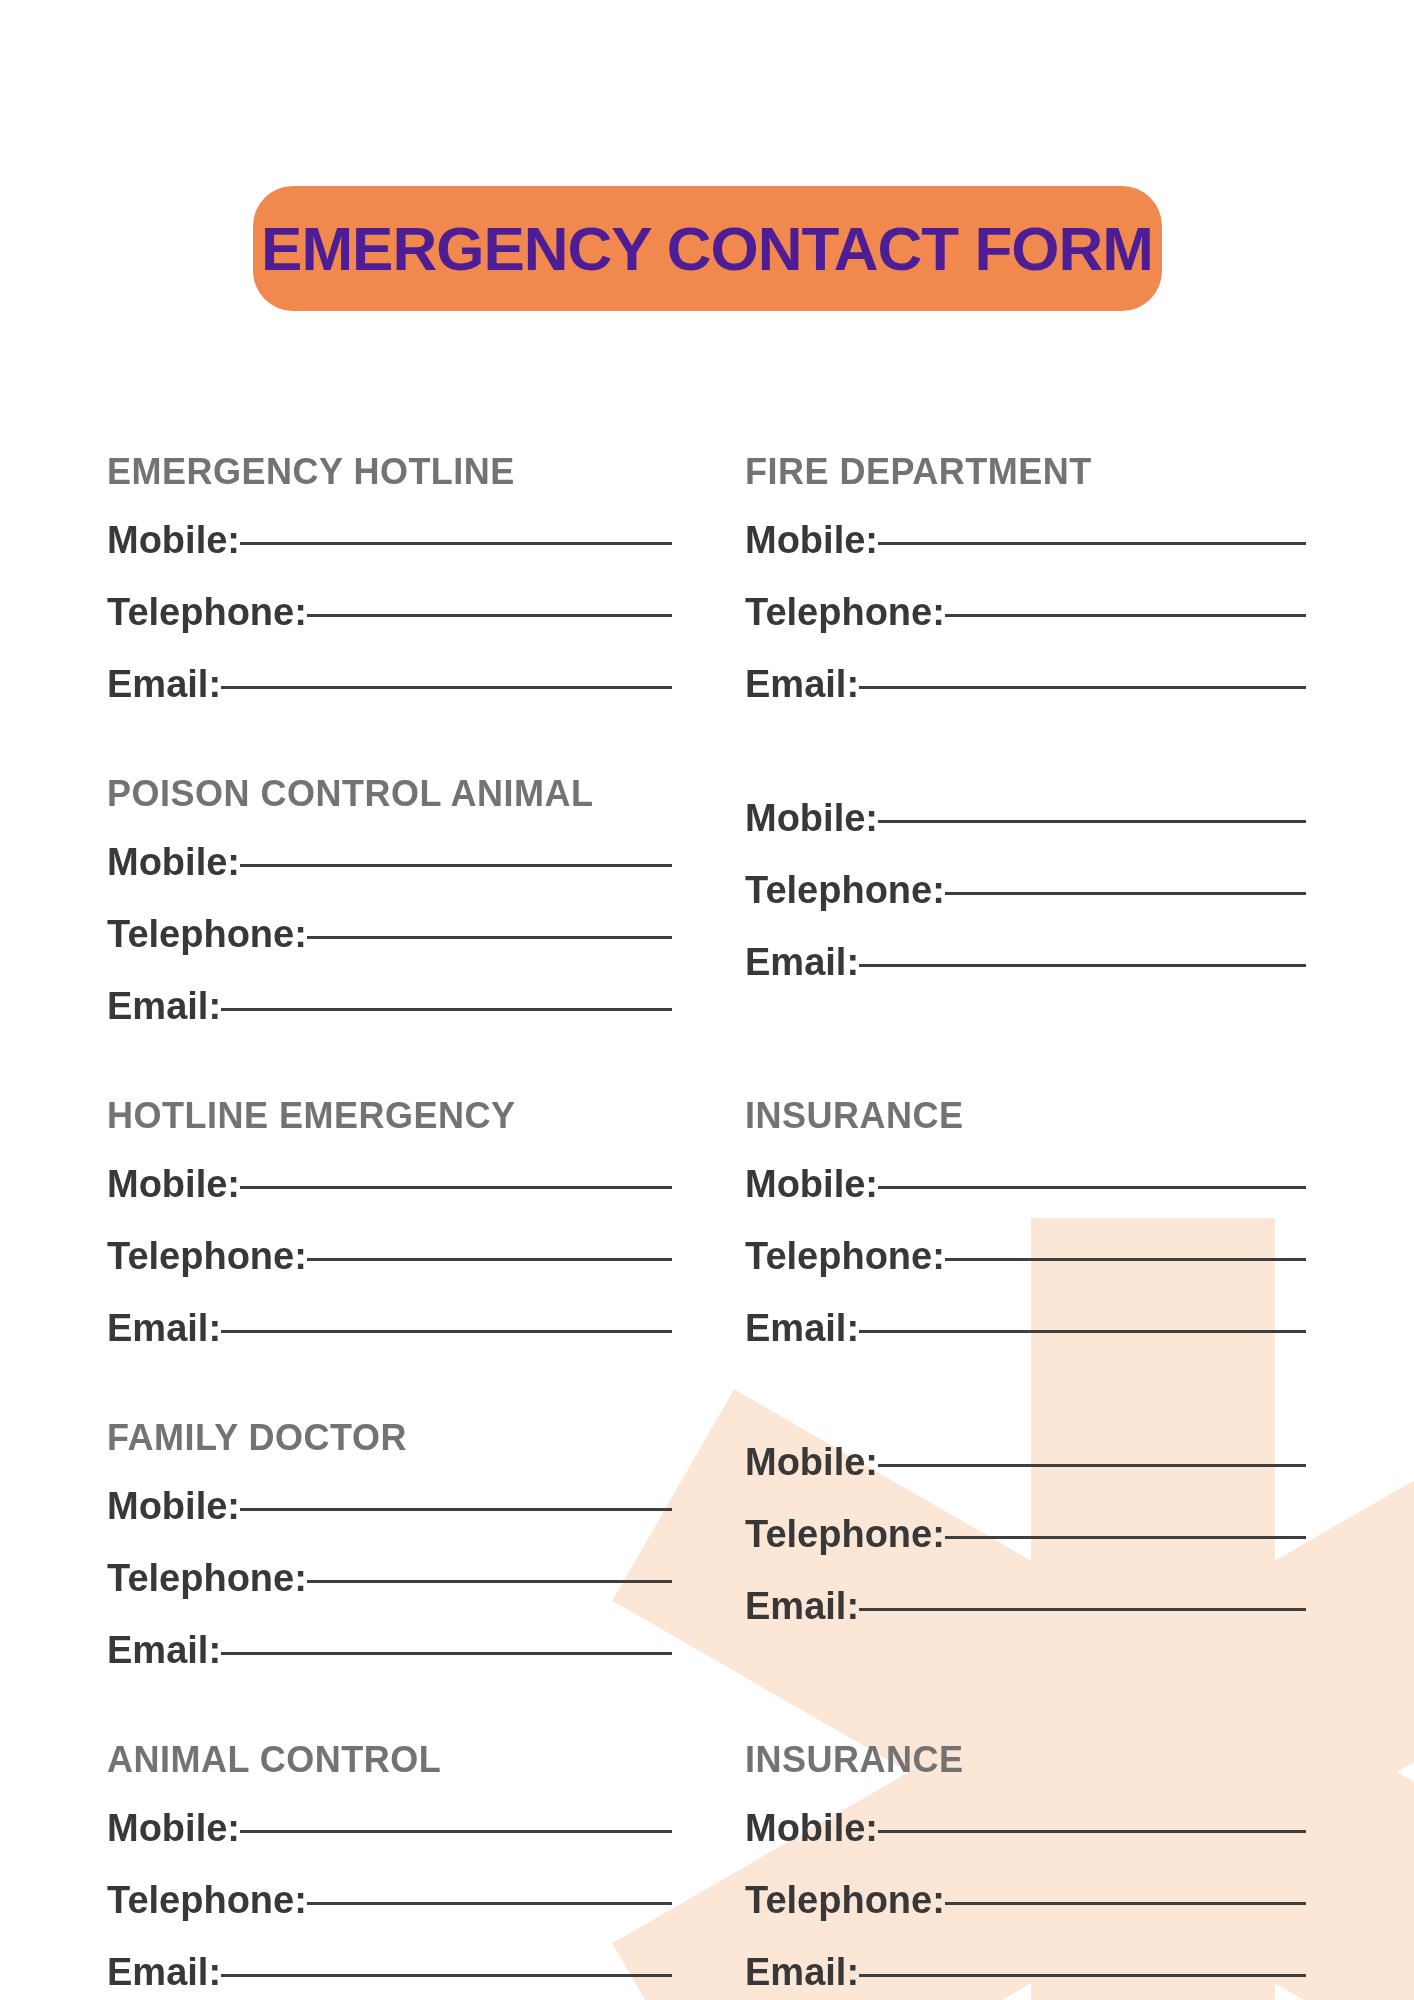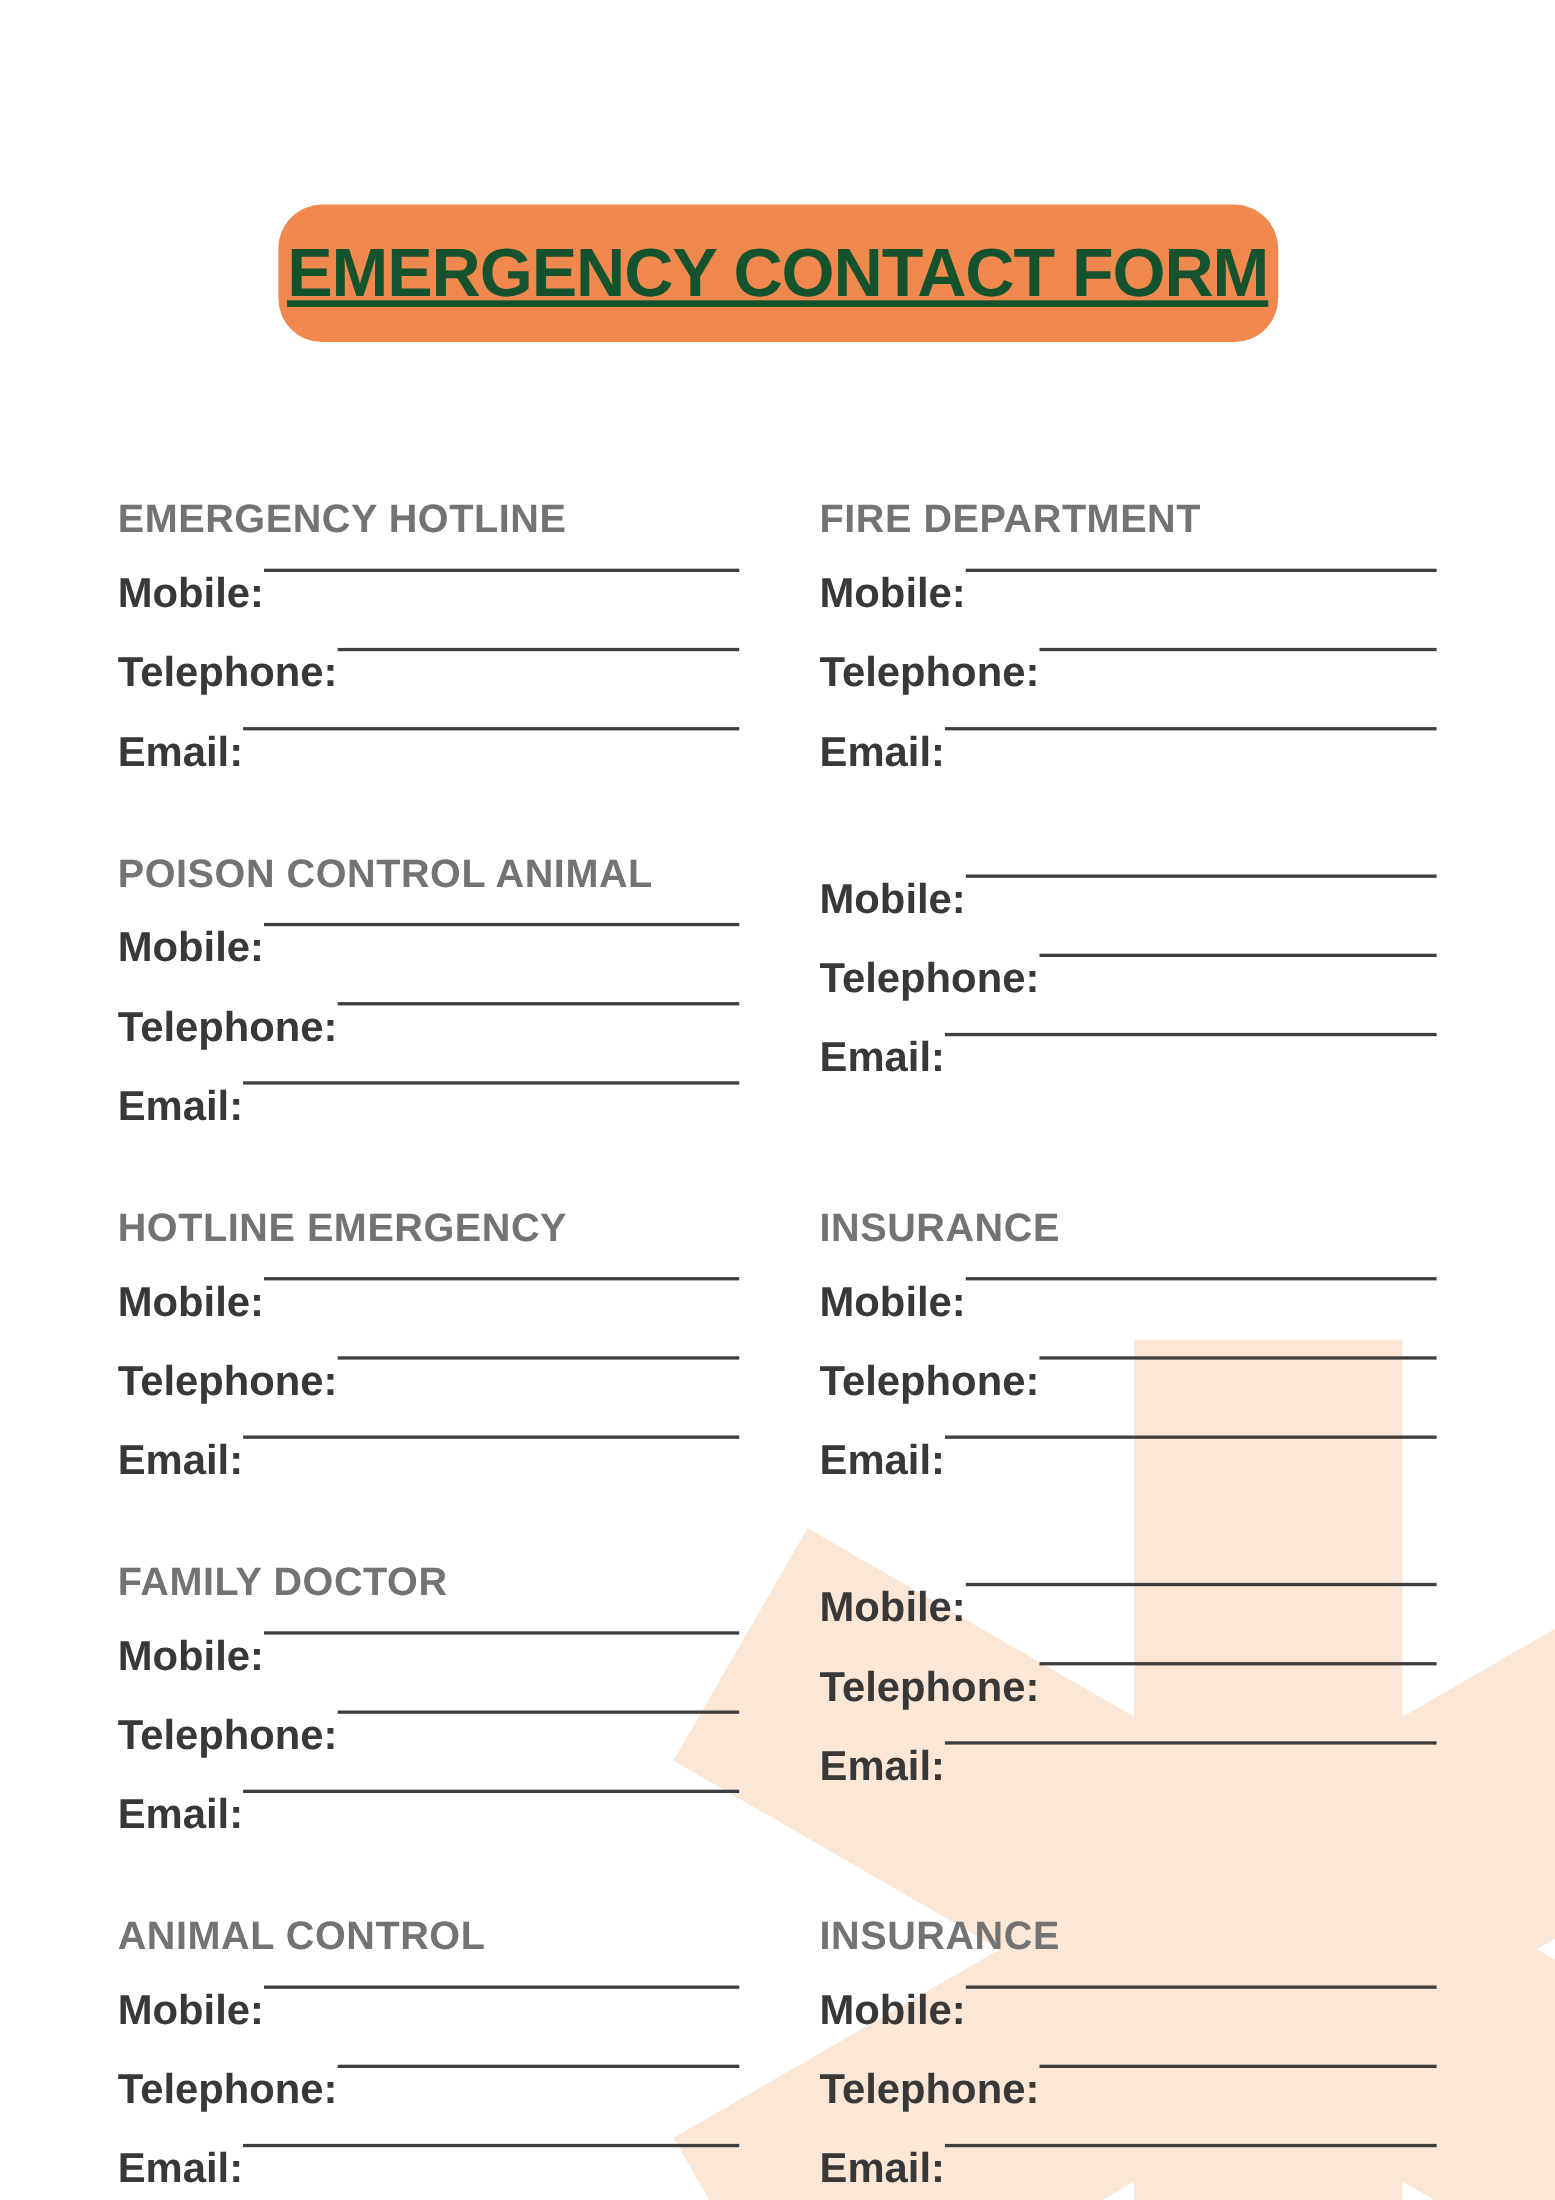--- a/index.html
+++ b/index.html
@@ -29,43 +29,42 @@
     margin:186px auto 0;
     width:909px; height:125px;
     background:#f1894e;
     border-radius:40px;
     display:flex; align-items:center; justify-content:center;
   }
   .banner h1 {
     margin:16px;
     font-size:62px; font-weight:800;
     letter-spacing:-1px;
-    color:#14532d;
+    color:#4c1d95;
     white-space:nowrap;
-    text-decoration:underline;
   }
 
   
   .form-grid {
     margin:139px 0 0 107px;
     display:grid;
     grid-template-columns:565px 561px;
     column-gap:73px;
   }
   .section { margin:0 0 62px 0; }
   .section-heading {
     margin:0 0 12px 0;
     font-size:36px; line-height:44px;
     font-weight:800;
     letter-spacing:0.5px;
     color:#737373;
     white-space:nowrap;
   }
   .field-row {
-    display:flex; align-items:flex-start;
+    display:flex; align-items:center;
     height:52px;
     margin-top:20px;
   }
   .field-label {
     font-size:38px; line-height:52px;
     font-weight:700;
     color:#383838;
     white-space:nowrap;
   }
   .field-line {

